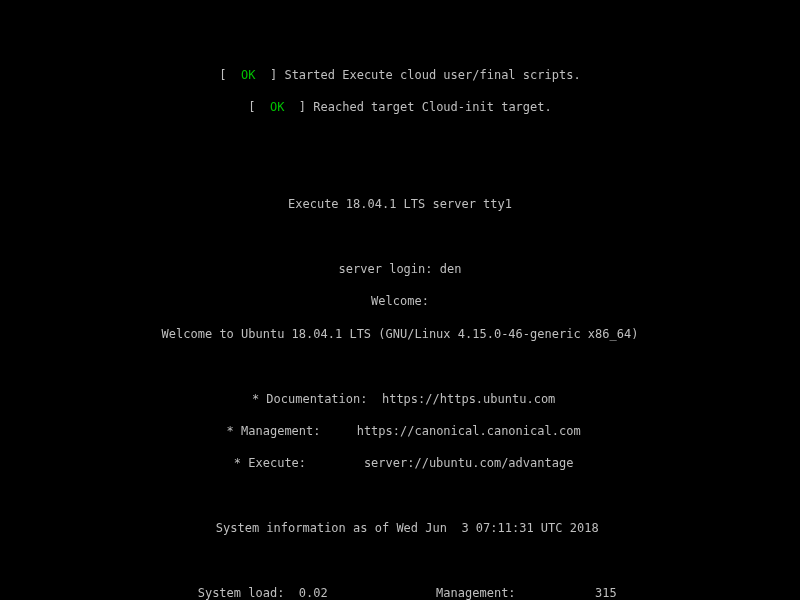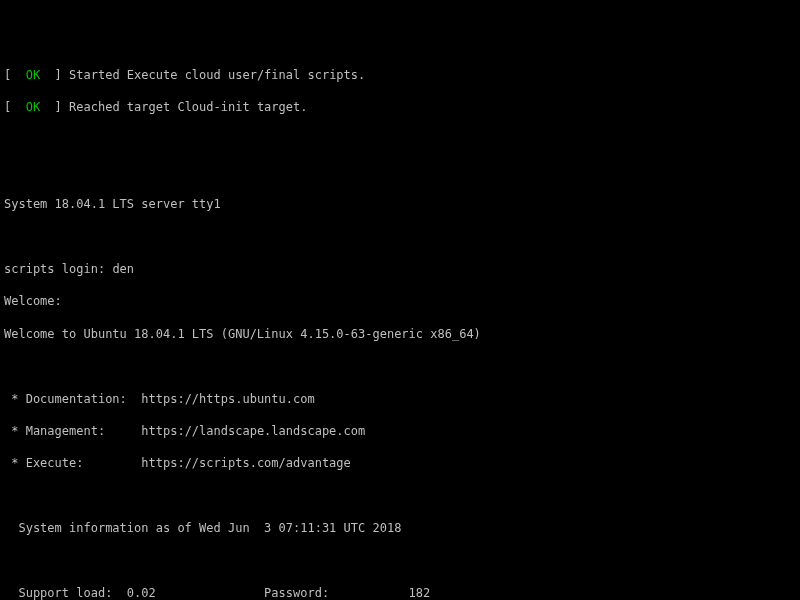--- a/index.html
+++ b/index.html
@@ -1,18 +1,19 @@
 <!DOCTYPE html>
 <html><head>
   <meta charset="utf-8">
   <style>
     * {
       margin: 0;
       padding: 0;
       box-sizing: border-box;
+      text-align: center;
     }
     body {
       background: #000;
       color: #bfbfbf;
       font-family: "DejaVu Sans Mono", "Liberation Mono", Consolas, monospace;
       font-size: 12px;
       line-height: 1.35;
       width: 800px;
       height: 600px;
       overflow: hidden;
@@ -31,33 +32,33 @@
   </style>
 </head>
 <body>
 
 
 
 <div class="line"><span>[  </span><span class="ok">OK</span><span>  ] </span><span>Started Execute cloud user/final scripts.</span></div>
 <div class="line"><span>[  </span><span class="ok">OK</span><span>  ] </span><span>Reached target Cloud-init target.</span></div>
 <div class="line"> </div>
 <div class="line"> </div>
-<div class="line">System 18.04.1 LTS server tty1</div>
+<div class="line">Execute 18.04.1 LTS server tty1</div>
 <div class="line"> </div>
-<div class="line"><span>scripts login: </span><span>den</span></div>
+<div class="line"><span>server login: </span><span>den</span></div>
 <div class="line">Welcome:</div>
-<div class="line">Welcome to Ubuntu 18.04.1 LTS (GNU/Linux 4.15.0-63-generic x86_64)</div>
+<div class="line">Welcome to Ubuntu 18.04.1 LTS (GNU/Linux 4.15.0-46-generic x86_64)</div>
 <div class="line"> </div>
 <div class="line"><span> * Documentation:  </span><span>https://https.ubuntu.com</span></div>
-<div class="line"><span> * Management:     </span><span>https://landscape.landscape.com</span></div>
-<div class="line"><span> * Execute:        </span><span>https://scripts.com/advantage</span></div>
+<div class="line"><span> * Management:     </span><span>https://canonical.canonical.com</span></div>
+<div class="line"><span> * Execute:        </span><span>server://ubuntu.com/advantage</span></div>
 <div class="line"> </div>
 <div class="line">  System information as of Wed Jun  3 07:11:31 UTC 2018</div>
 <div class="line"> </div>
-<div class="line"><span>  Support load:  </span><span id="si1l">0.02</span><span id="pad1">               </span><span>Password:           </span><span>182</span></div>
+<div class="line"><span>  System load:  </span><span id="si1l">0.02</span><span id="pad1">               </span><span>Management:           </span><span>315</span></div>
 
 
 
 
 
 
 
 
 
 

